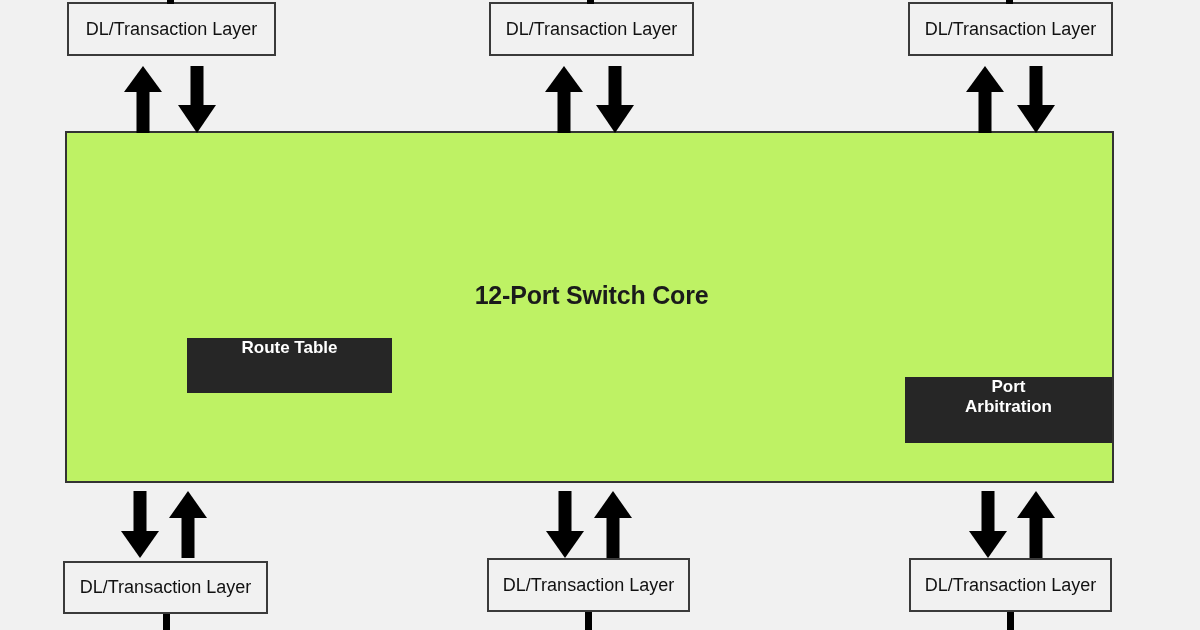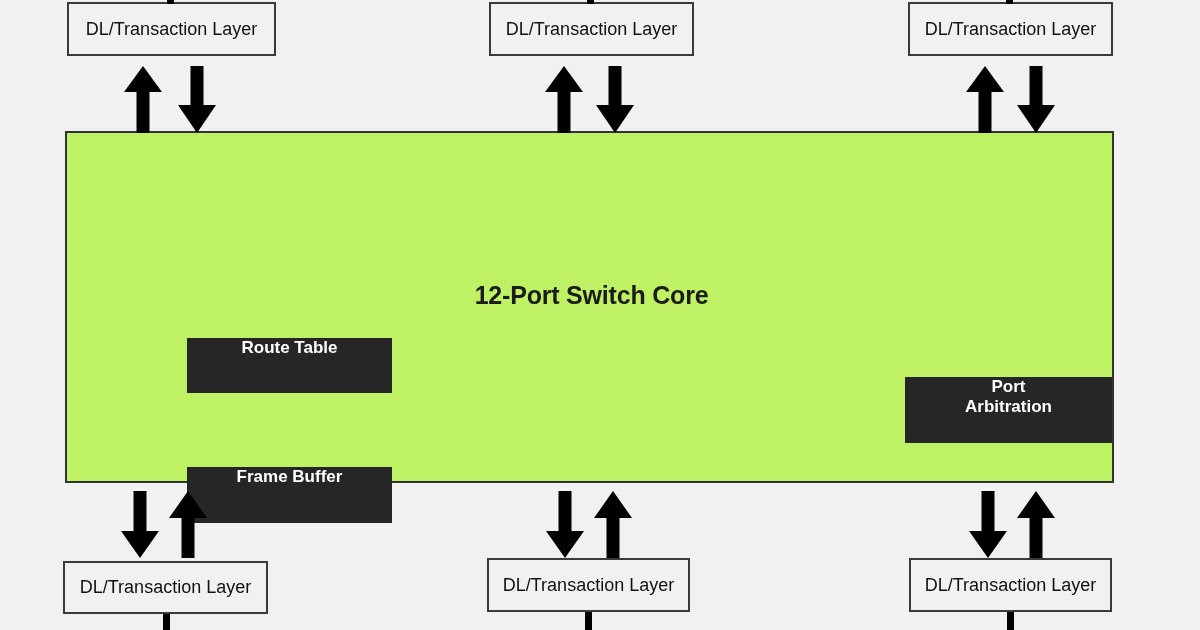--- a/index.html
+++ b/index.html
@@ -118,23 +118,20 @@
 
 <div id="stage">
 
   <div class="core-box">
     <div class="core-title">12-Port Switch Core</div>
 
     <div class="block block-route">
       <span>Route Table</span>
     </div>
 
-    <div class="block block-framebuf">
-      <span>Frame Buffer</span>
-    </div>
 
     <div class="block block-portarb">
       <span>
         <span>Port</span><br>
         <span>Arbitration</span>
       </span>
     </div>
 
   </div>
 

